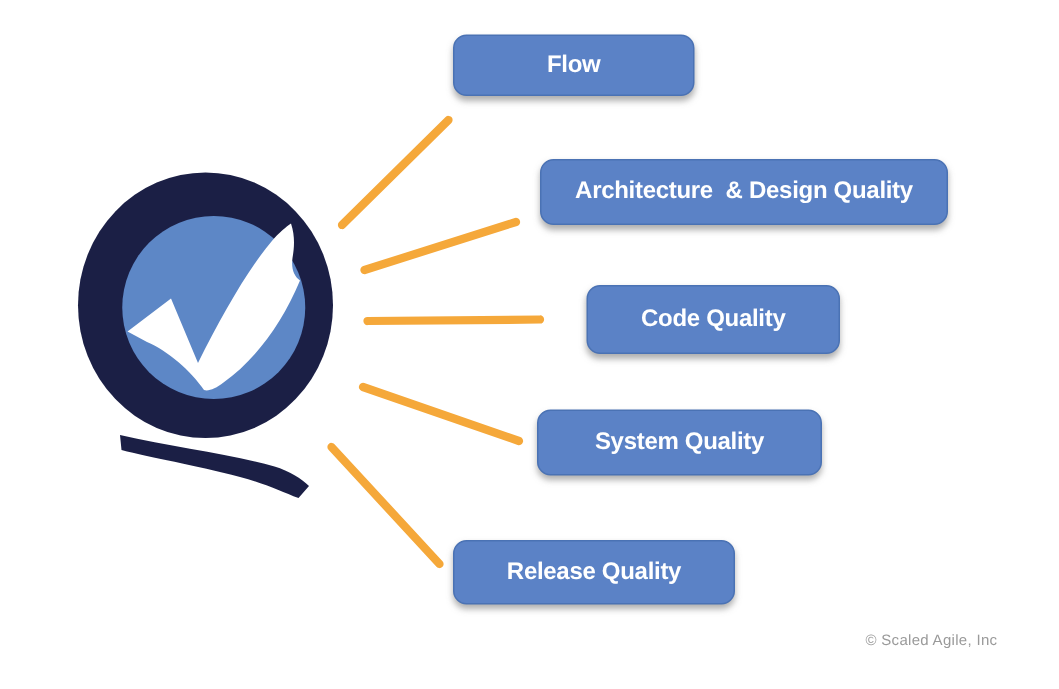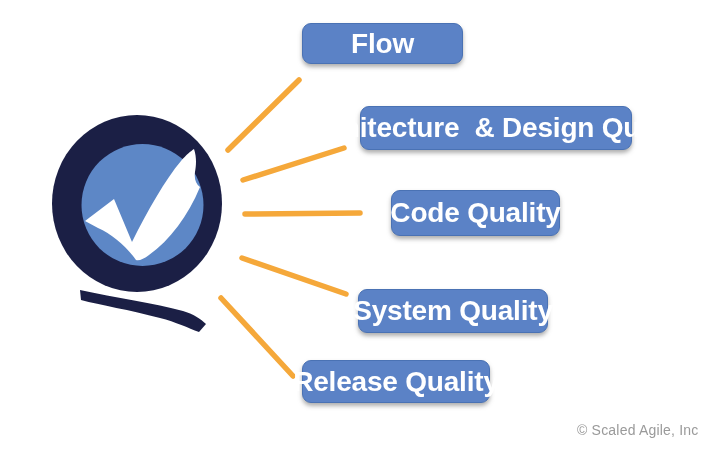--- a/index.html
+++ b/index.html
@@ -27,34 +27,34 @@
     box-shadow: 0 3px 4px rgba(110, 110, 110, 0.55);
     color: #ffffff;
     font-weight: bold;
     display: flex;
     align-items: center;
     justify-content: center;
     box-sizing: border-box;
   }
   .node .node-label {
     white-space: pre;       
-    font-size: 28px;
+    font-size: 16px;
     letter-spacing: -0.2px;
   }
 
   .node-flow      { left: 302px; top: 23px;  width: 161px; height: 41px; }
   .node-arch      { left: 360px; top: 106px; width: 272px; height: 44px; }
   .node-code      { left: 391px; top: 190px; width: 169px; height: 46px; }
-  .node-system    { left: 358px; top: 273px; width: 190px; height: 44px; margin-top: 16px; }
+  .node-system    { left: 358px; top: 273px; width: 190px; height: 44px; }
   .node-release   { left: 302px; top: 360px; width: 188px; height: 43px; }
 
   .copyright {
     position: absolute;
     left: 577px; top: 422px;
-    font-size: 14px;
+    font-size: 10px;
     color: #9a9a9a;
     letter-spacing: 0.2px;
   }
 </style>
 </head>
 <body>
 
 <div class="canvas">
 
   <svg class="layer-svg" viewBox="0 0 706 459">

